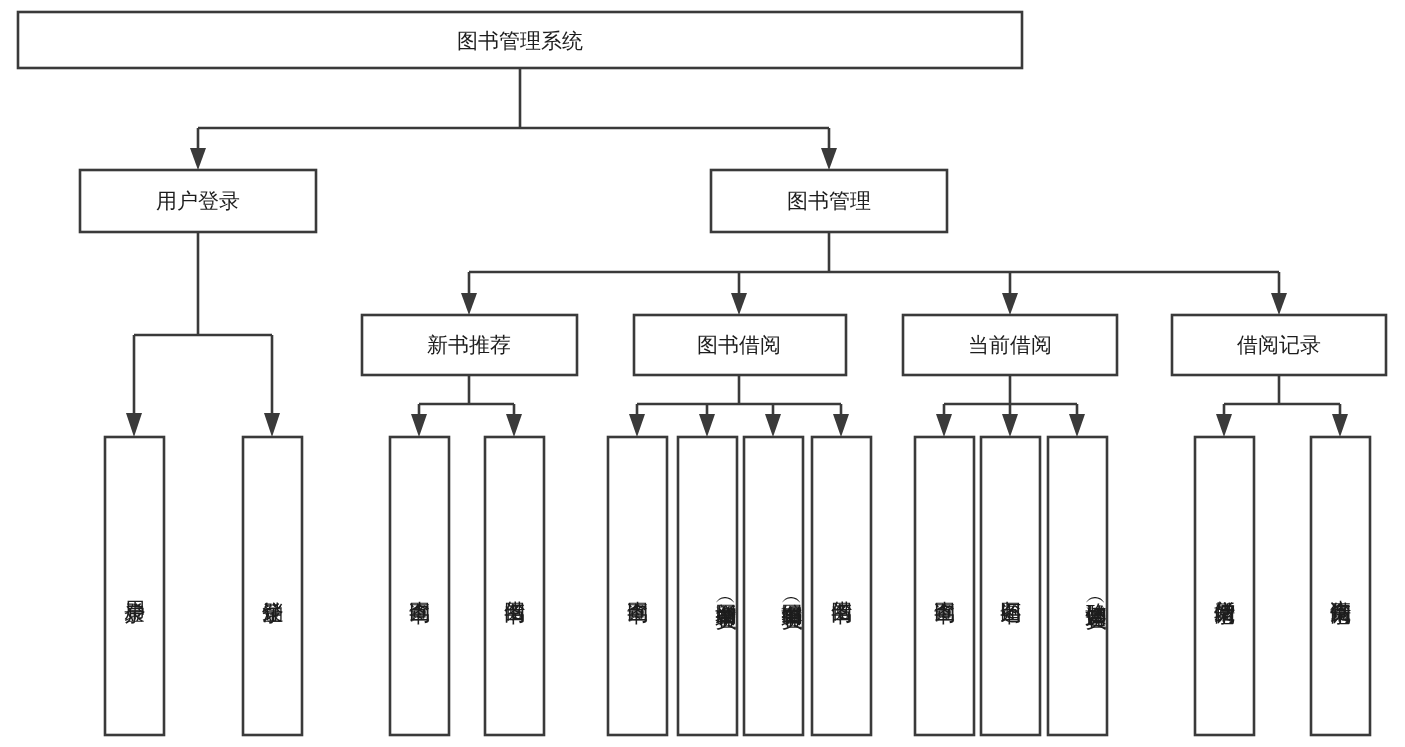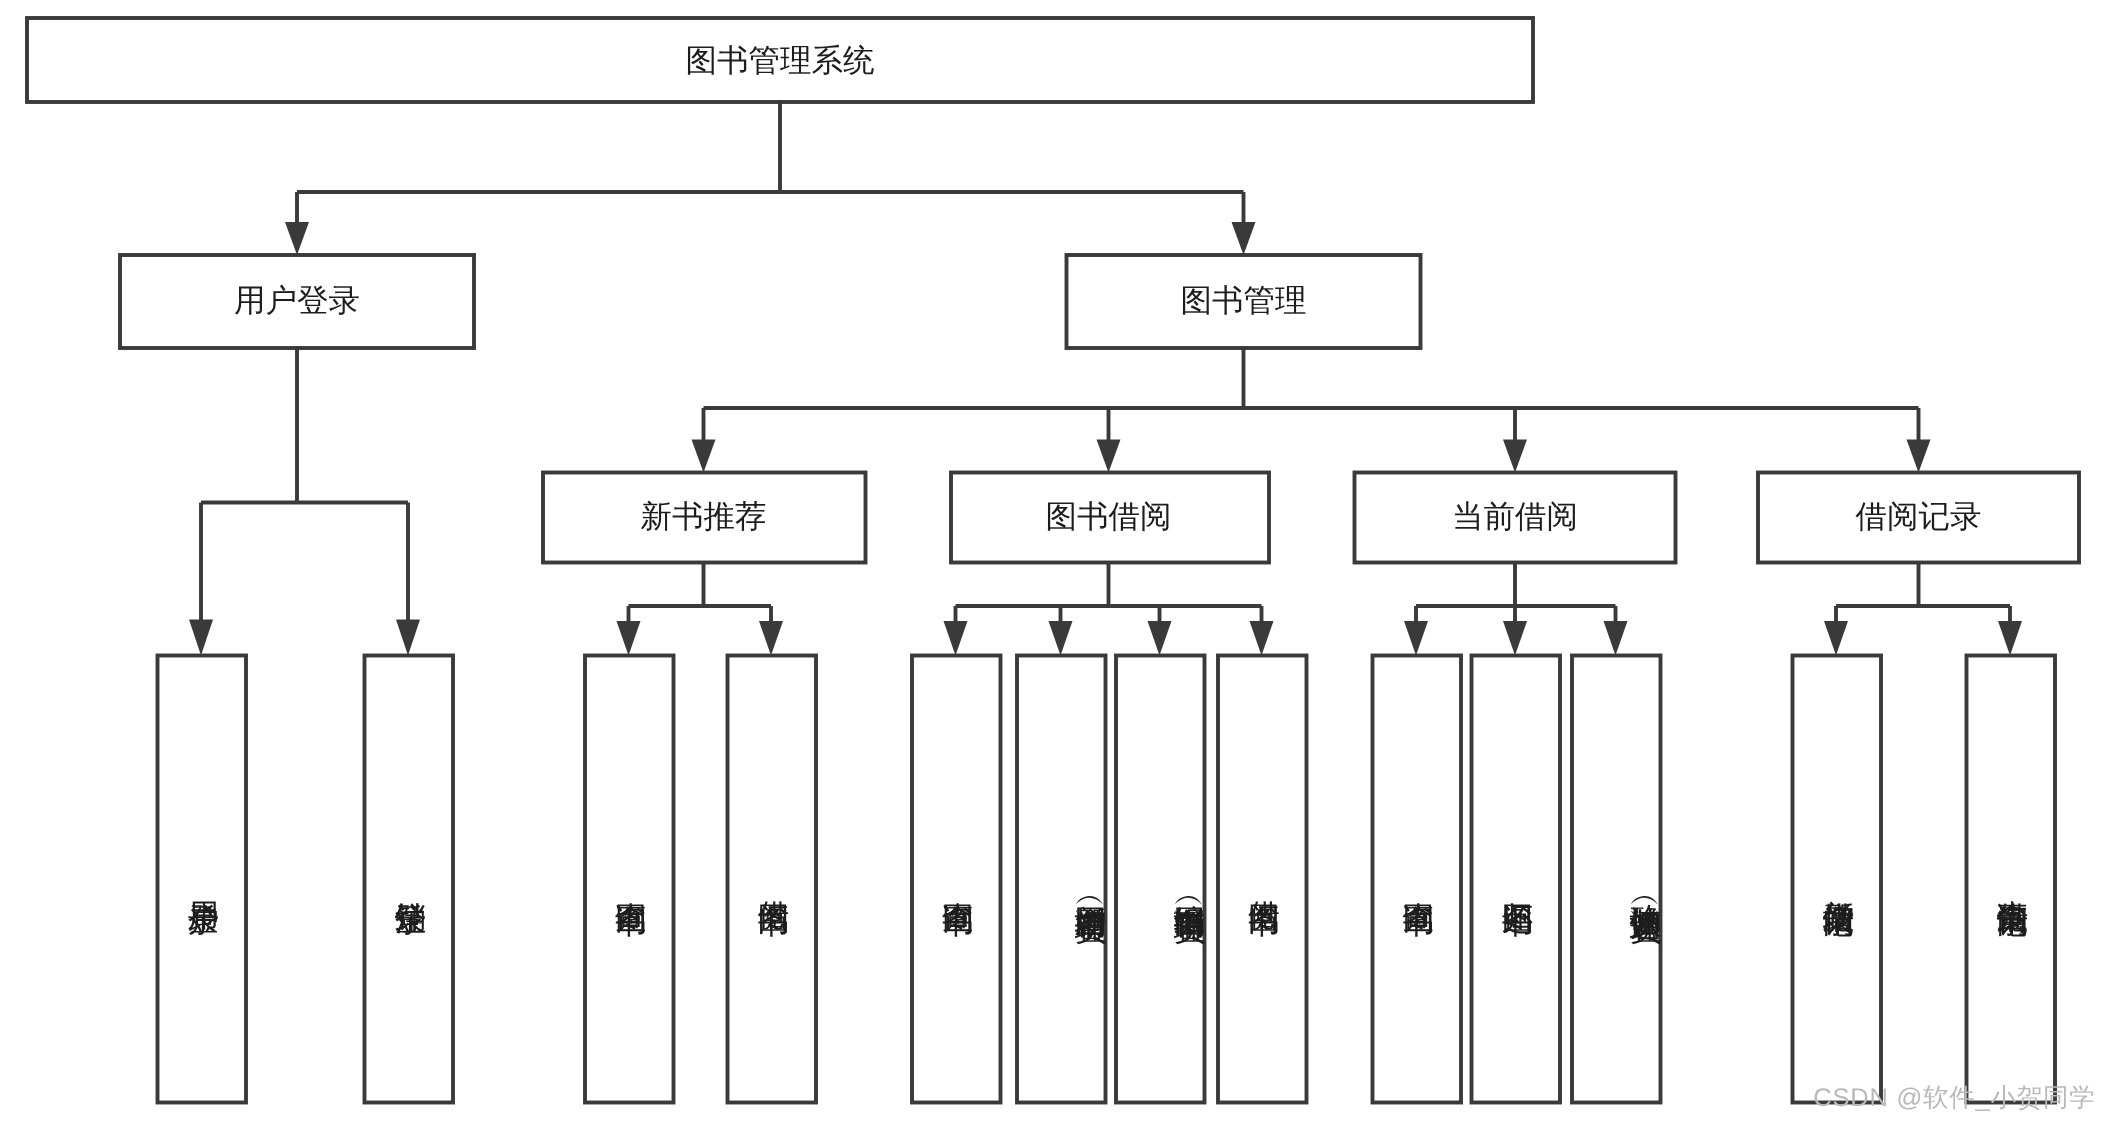--- a/index.html
+++ b/index.html
@@ -209,15 +209,14 @@
   <div class="node-label-v" style="left:744px; top:441px; width:59px; height:298px; display:flex; align-items:flex-start; justify-content:center;">编辑图书（管理员）</div>
   <div class="node-label-v" style="left:812px; top:437px; width:59px; height:298px; display:flex; align-items:center; justify-content:center;">借阅图书</div>
 
   <div class="node-label-v" style="left:915px; top:437px; width:59px; height:298px; display:flex; align-items:center; justify-content:center;">查询图书</div>
   <div class="node-label-v" style="left:981px; top:437px; width:59px; height:298px; display:flex; align-items:center; justify-content:center;">归还图书</div>
   <div class="node-label-v" style="left:1048px; top:441px; width:59px; height:298px; display:flex; align-items:flex-start; justify-content:center;">确认归还（管理员）</div>
 
   <div class="node-label-v" style="left:1195px; top:437px; width:59px; height:298px; display:flex; align-items:center; justify-content:center;">新增借阅记录</div>
   <div class="node-label-v" style="left:1311px; top:437px; width:59px; height:298px; display:flex; align-items:center; justify-content:center;">查询借阅记录</div>
 
-  <div class="watermark">CSDN @软件_小贺同学</div>
 
 </div>
 
 </body></html>

